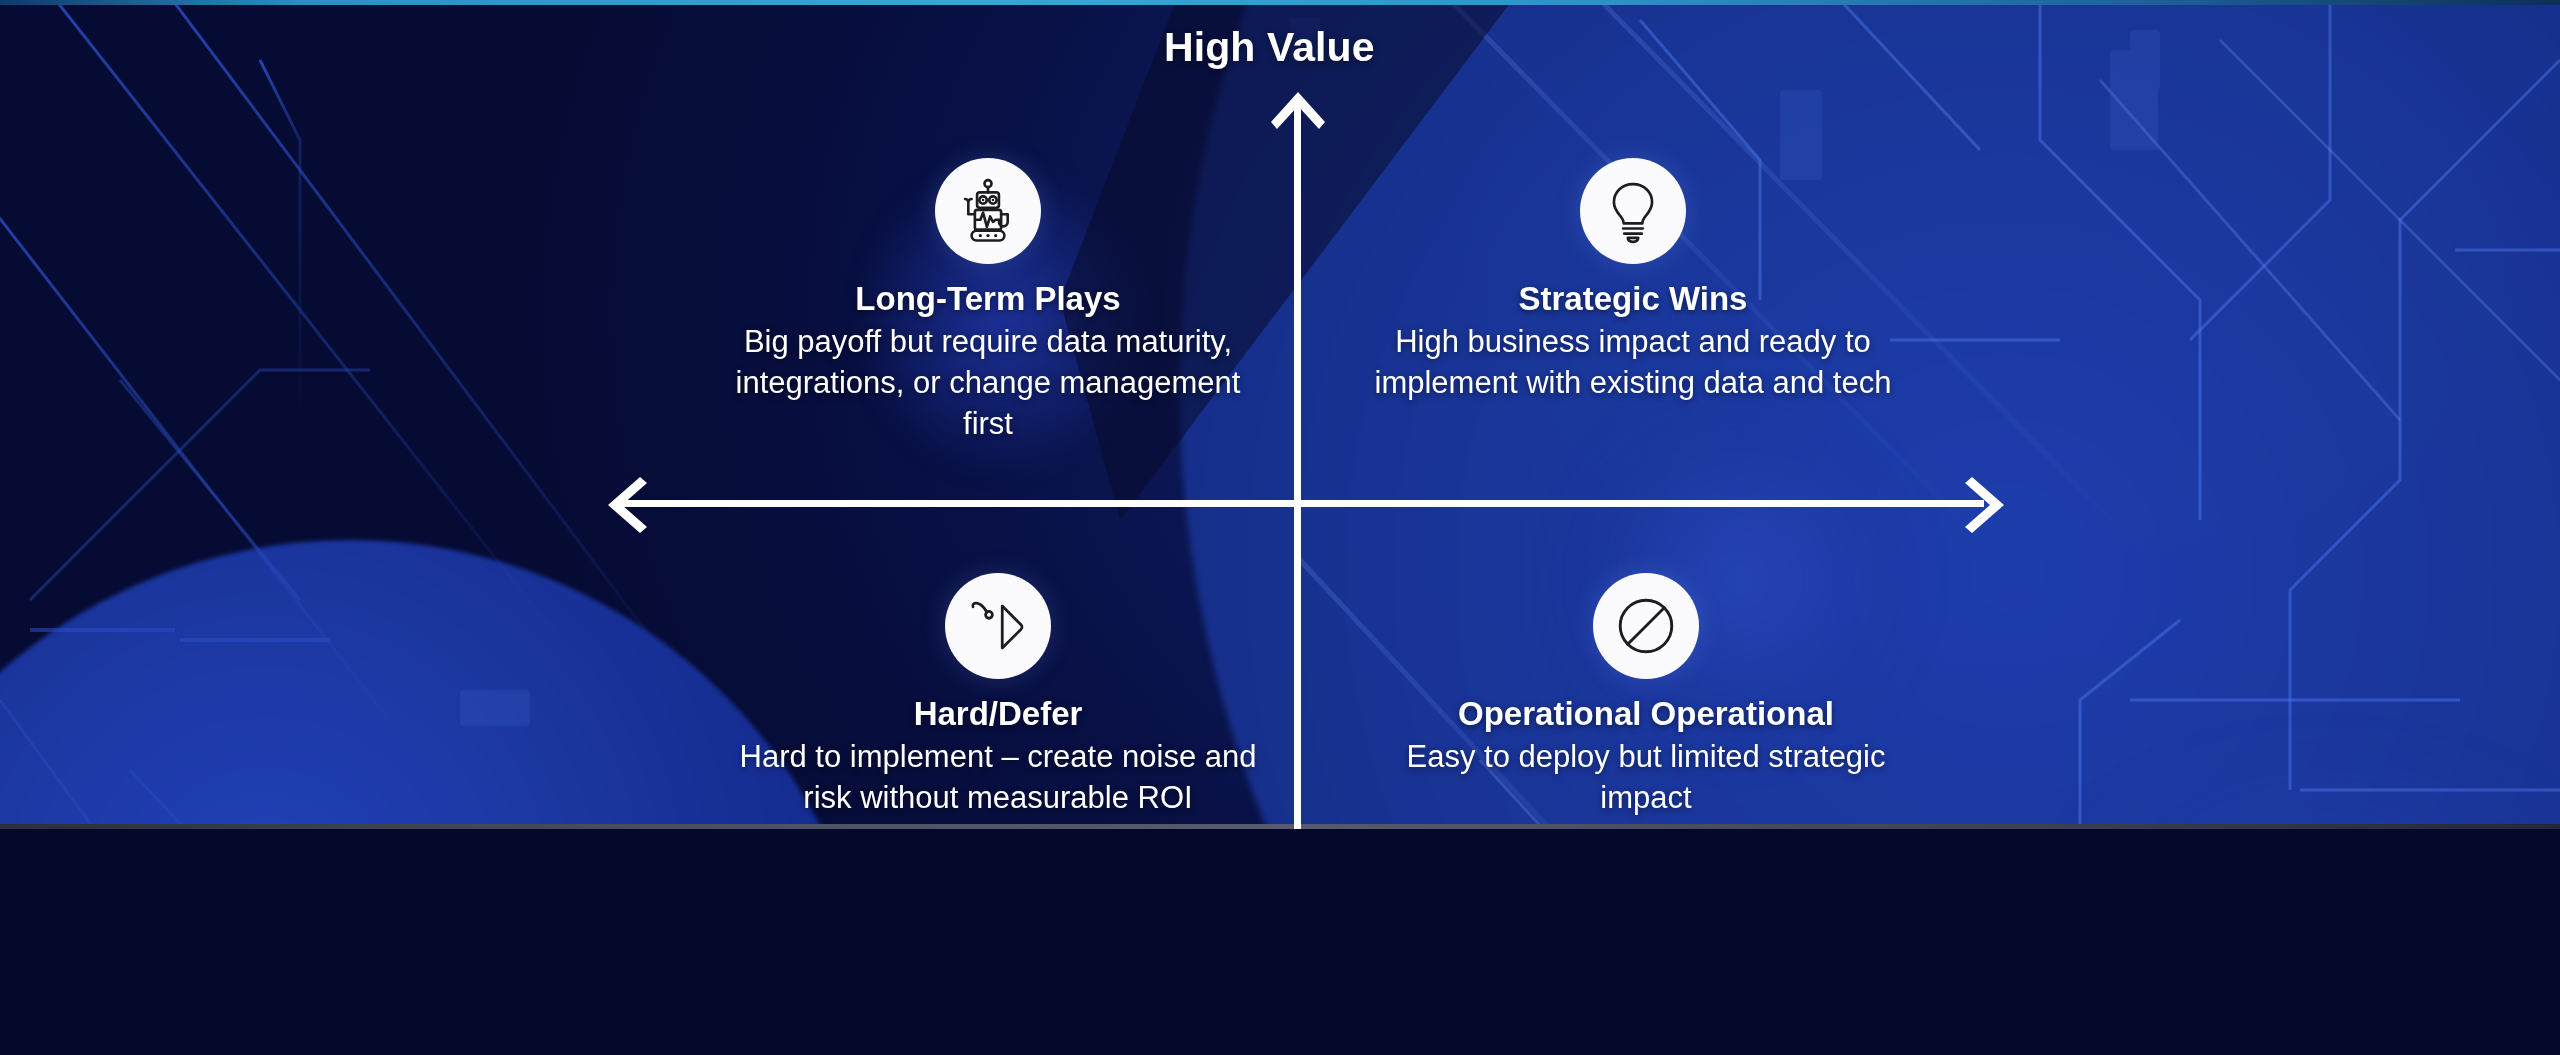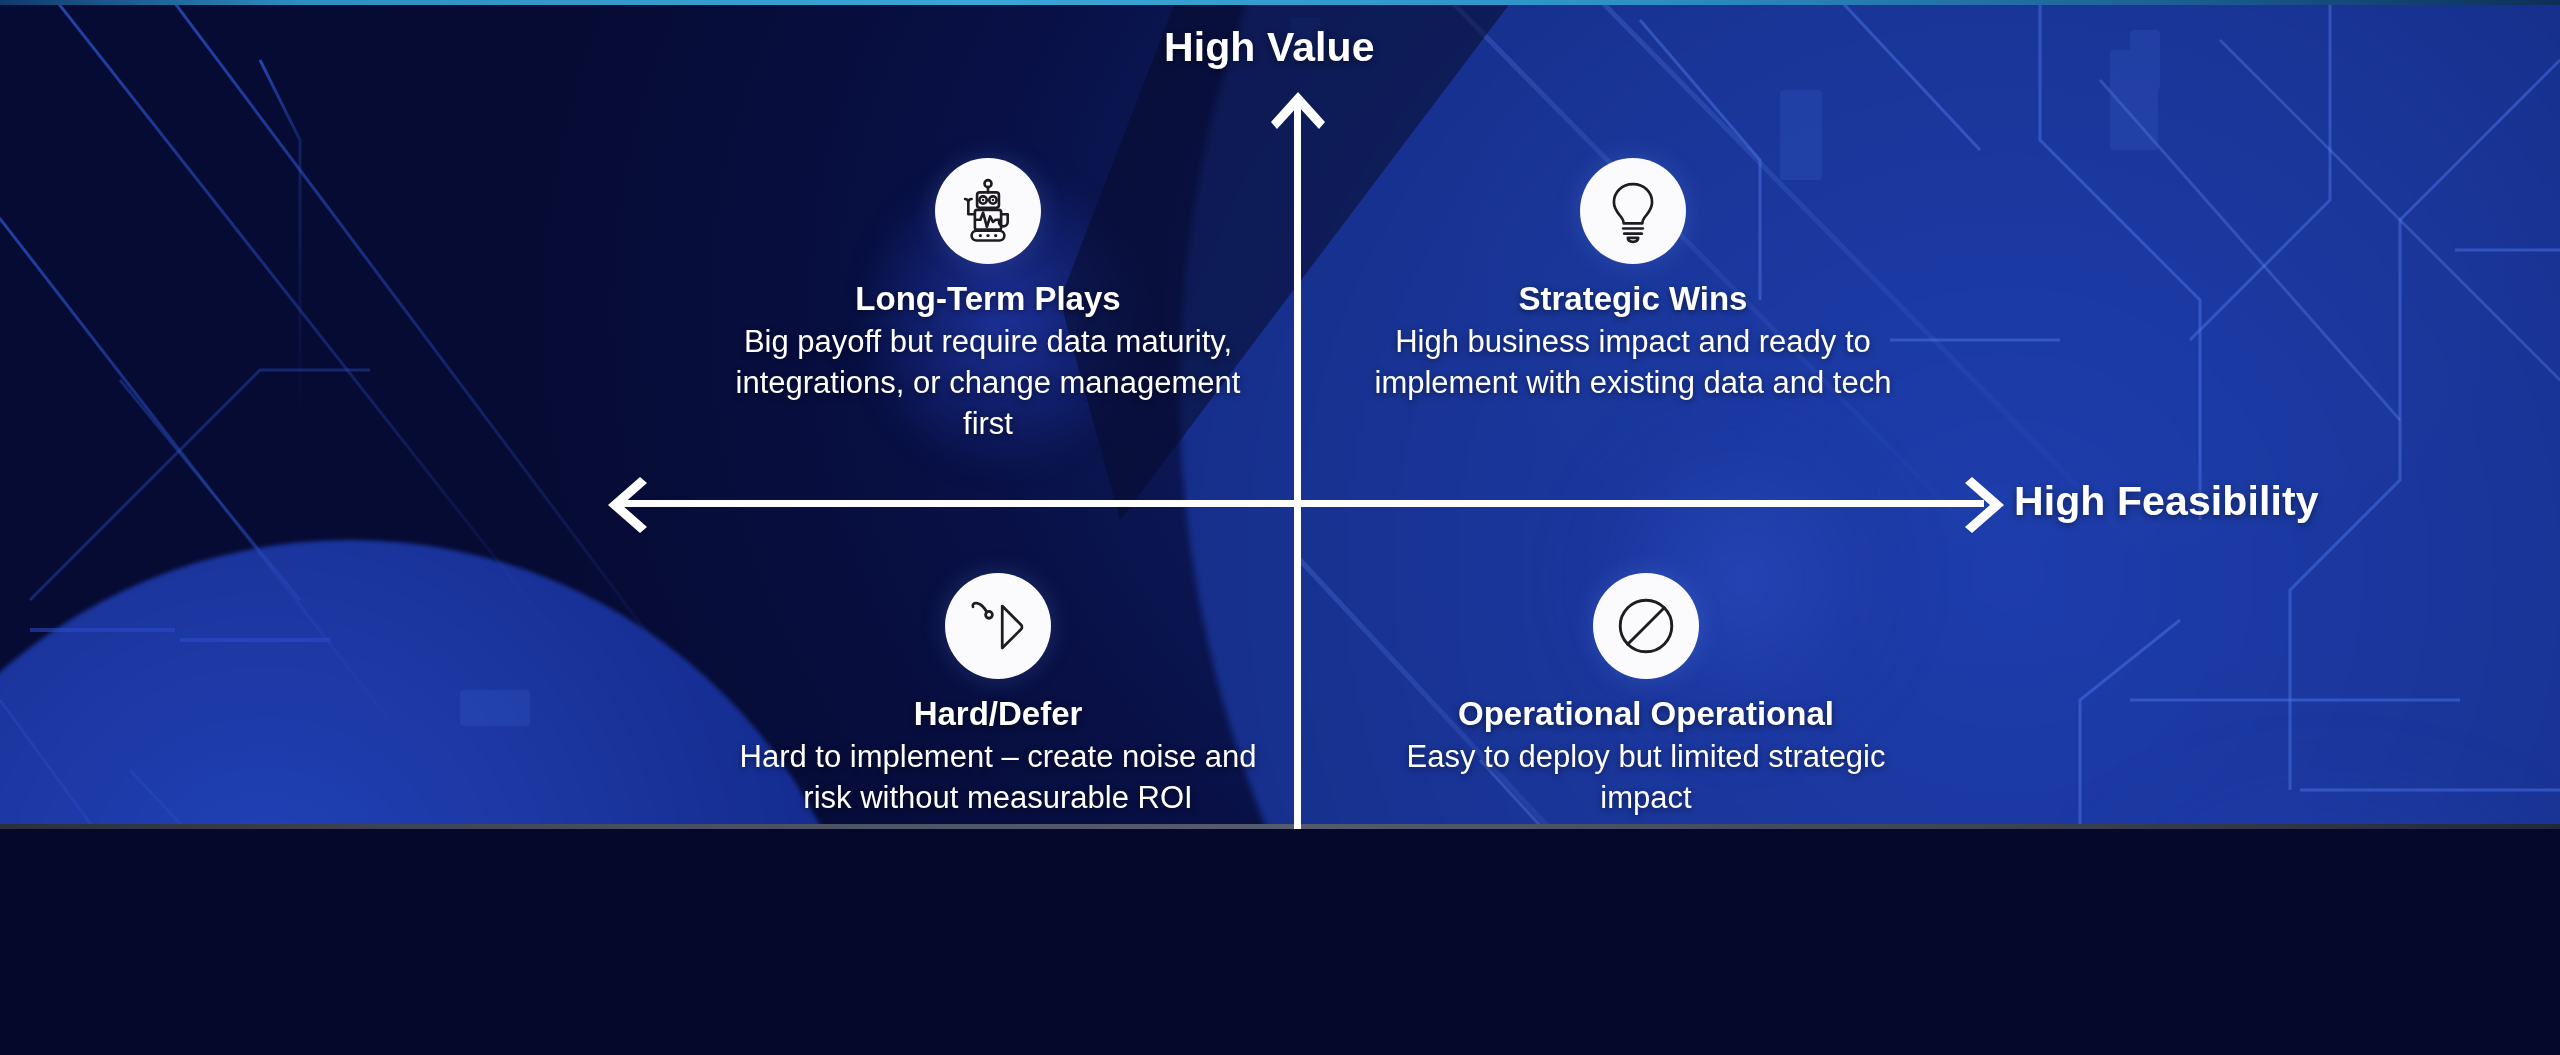--- a/index.html
+++ b/index.html
@@ -270,21 +270,20 @@
     </svg>
   </div>
   <div class="arrow arrow-right">
     <svg width="46" height="56" viewBox="0 0 46 56">
       <path d="M46 28 L14 0 L7 6 L32 28 L7 50 L14 56 Z" fill="#ffffff"></path>
     </svg>
   </div>
 
   <div class="axis-label lbl-high-value">High Value</div>
   <div class="axis-label lbl-low-value">Low Value</div>
-  <div class="axis-label lbl-high-feas">High Feasibility</div>
 
   <div class="quad" id="quad-tl">
     <div class="icon-badge">
       <svg width="70" height="70" viewBox="0 0 64 64" fill="none" stroke="#1c1c22" stroke-width="2.4" stroke-linecap="round" stroke-linejoin="round">
         <circle cx="32" cy="7" r="3.2"></circle>
         <path d="M32 10.2 V15"></path>
         <rect x="22" y="15" width="20" height="14" rx="2.5"></rect>
         <circle cx="27.5" cy="22" r="3.4"></circle>
         <circle cx="36.5" cy="22" r="3.4"></circle>
         <circle cx="27.5" cy="22" r="1.1" fill="#1c1c22" stroke="none"></circle>

